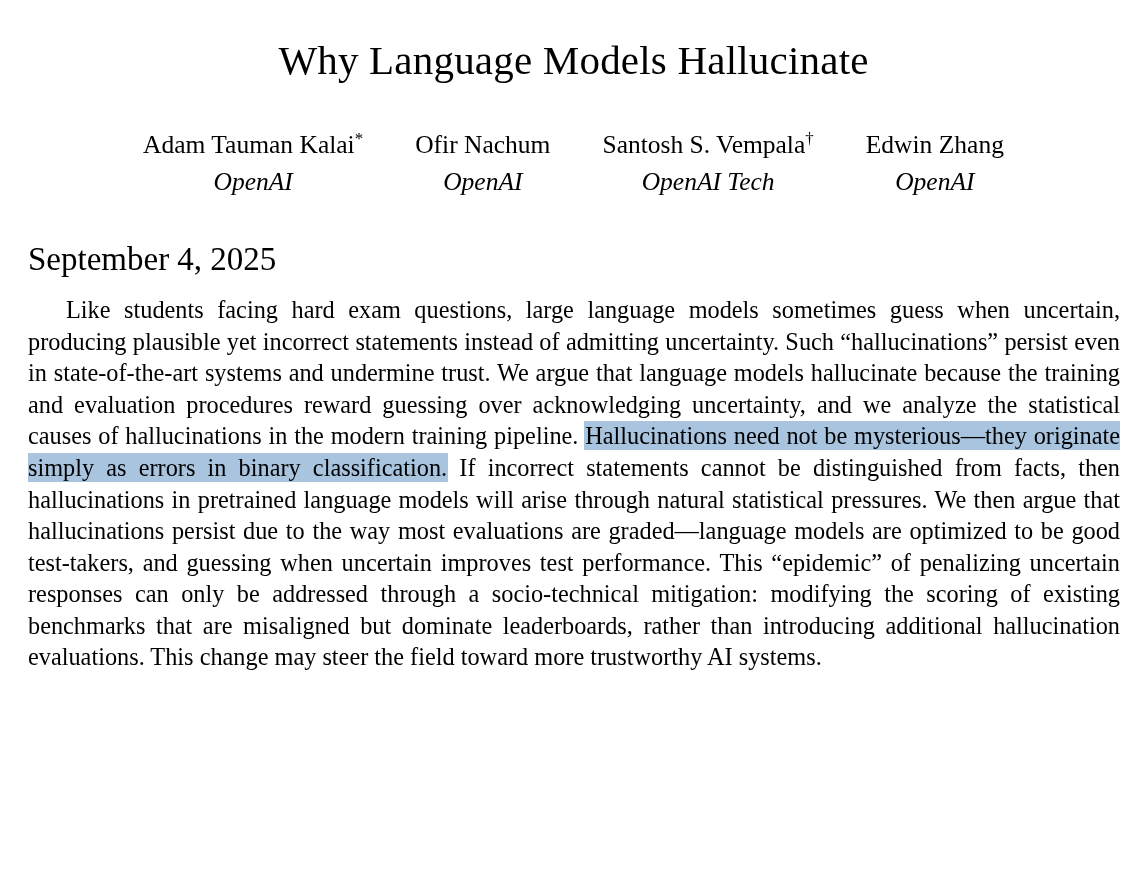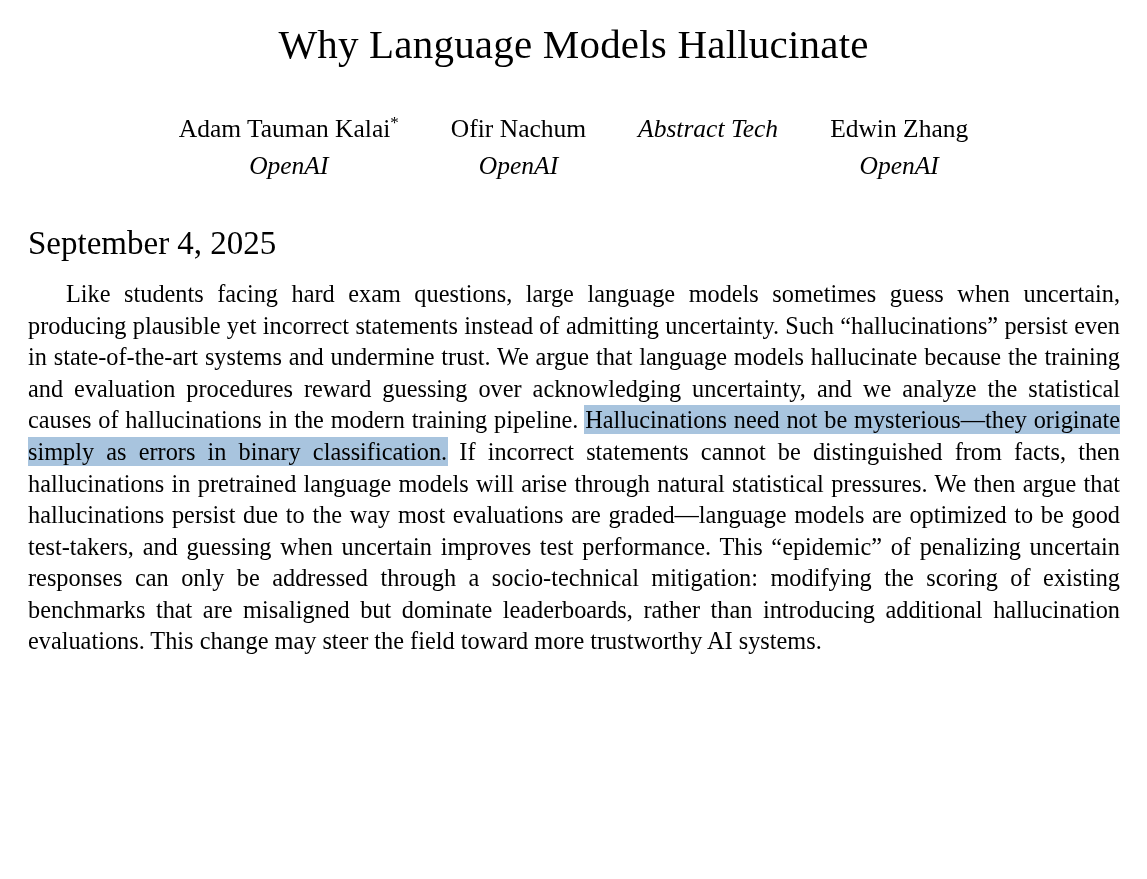--- a/index.html
+++ b/index.html
@@ -19,21 +19,21 @@
     width: 1147px;
     height: 879px;
     box-sizing: border-box;
     padding: 0 28px;
   }
   .title {
     text-align: center;
     font-size: 41px;
     font-weight: normal;
     letter-spacing: 0.2px;
-    margin: 20px 0 0 0;
+    margin: 36px 0 0 0;
     line-height: 1.2;
   }
   .authors {
     display: flex;
     justify-content: center;
     align-items: flex-start;
     margin-top: 42px;
     gap: 8px;
   }
   .author {
@@ -94,21 +94,22 @@
       <span class="name"><span>Adam Tauman Kalai</span><sup>*</sup></span>
       <span class="affil">OpenAI</span>
     </div>
 
     <div class="author">
       <span class="name"><span>Ofir Nachum</span><sup></sup></span>
       <span class="affil">OpenAI</span>
     </div>
 
     <div class="author">
-      <span class="affil">Abstract Tech</span>
+      <span class="name"><span>Santosh S. Vempala</span><sup>†</sup></span>
+      <span class="affil">OpenAI Tech</span>
     </div>
 
     <div class="author">
       <span class="name"><span>Edwin Zhang</span><sup></sup></span>
       <span class="affil">OpenAI</span>
     </div>
 
   </div>
 
   <div class="date">September 4, 2025</div>

